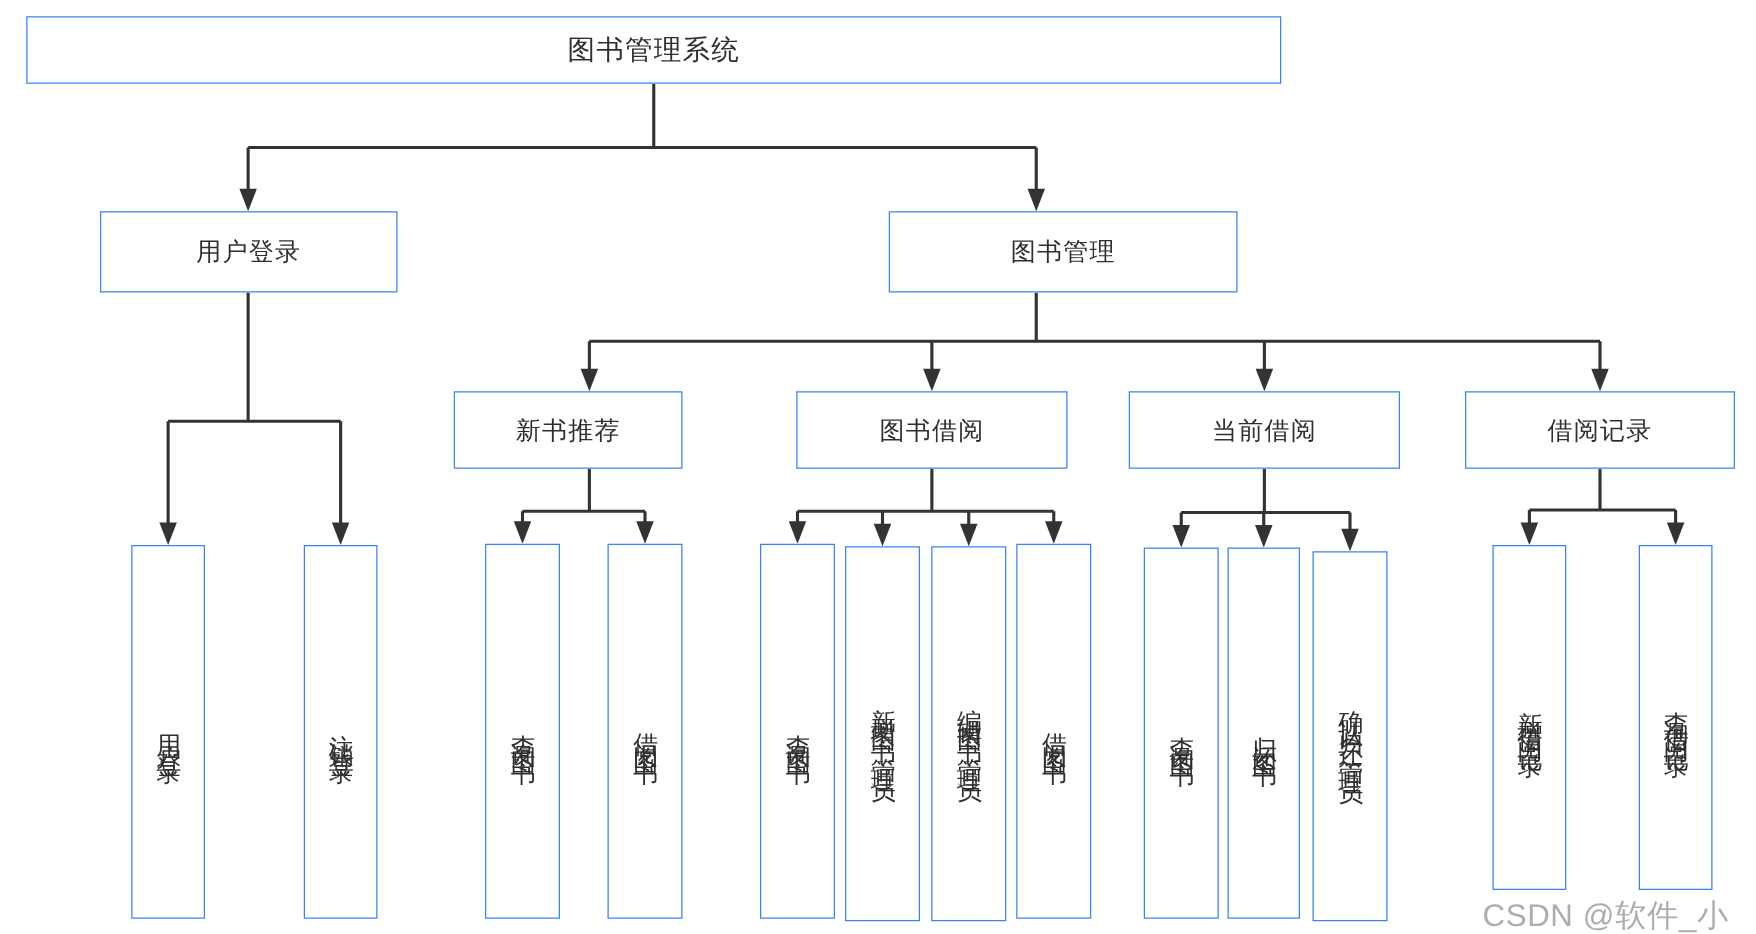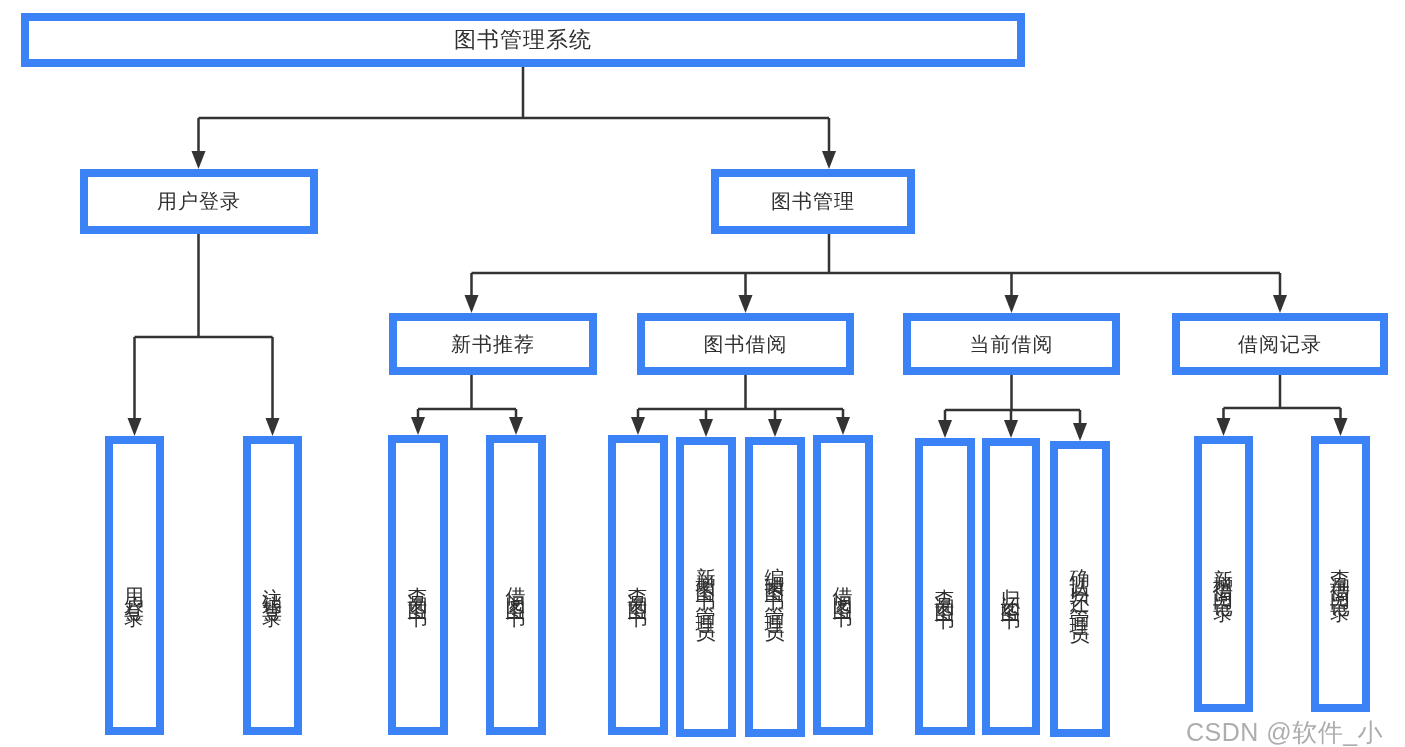--- a/index.html
+++ b/index.html
@@ -14,21 +14,21 @@
   }
   svg.connectors {
     position: absolute;
     left: 0; top: 0;
     width: 1405px; height: 747px;
   }
   .node {
     position: absolute;
     box-sizing: border-box;
     background: #ffffff;
-    border: 8px solid #3b82f6;
+    border: 1px solid #3b82f6;
     display: flex;
     align-items: center;
     justify-content: center;
     white-space: nowrap;
   }
   .hbox { font-size: 20px; letter-spacing: 1px; }
   .root { font-size: 22px; }
   .vbox {
     writing-mode: vertical-rl;
     text-orientation: mixed;
@@ -81,23 +81,23 @@
       <polygon points="1004,420 1018,420 1011,438"></polygon>
       <polygon points="1073,423 1087,423 1080,441"></polygon>
       <polygon points="1216.5,418 1230.5,418 1223.5,436"></polygon>
       <polygon points="1333.5,418 1347.5,418 1340.5,436"></polygon>
     </g>
   </svg>
 
   <div class="node hbox root" style="left:21px; top:13px; width:1004px; height:54px;">图书管理系统</div>
 
   <div class="node hbox" style="left:80px; top:169px; width:238px; height:65px;">用户登录</div>
-  <div class="node hbox" style="left:711px; top:169px; width:204px; height:65px;">图书管理</div>
+  <div class="node hbox" style="left:711px; top:169px; width:279px; height:65px;">图书管理</div>
 
-  <div class="node hbox" style="left:363px; top:313px; width:208px; height:62px;margin-left:26px;">新书推荐</div>
+  <div class="node hbox" style="left:363px; top:313px; width:183px; height:62px;">新书推荐</div>
   <div class="node hbox" style="left:637px; top:313px; width:217px; height:62px;text-align:center;">图书借阅</div>
   <div class="node hbox" style="left:903px; top:313px; width:217px; height:62px;">当前借阅</div>
   <div class="node hbox" style="left:1172px; top:313px; width:216px; height:62px;">借阅记录</div>
 
   <div class="node vbox" style="left:105px; top:436px; width:59px; height:299px;">用户登录</div>
   <div class="node vbox" style="left:243px; top:436px; width:59px; height:299px;">注销登录</div>
 
   <div class="node vbox" style="left:388px; top:435px; width:60px; height:300px;">查询图书</div>
   <div class="node vbox" style="left:486px; top:435px; width:60px; height:300px;">借阅图书</div>
 

